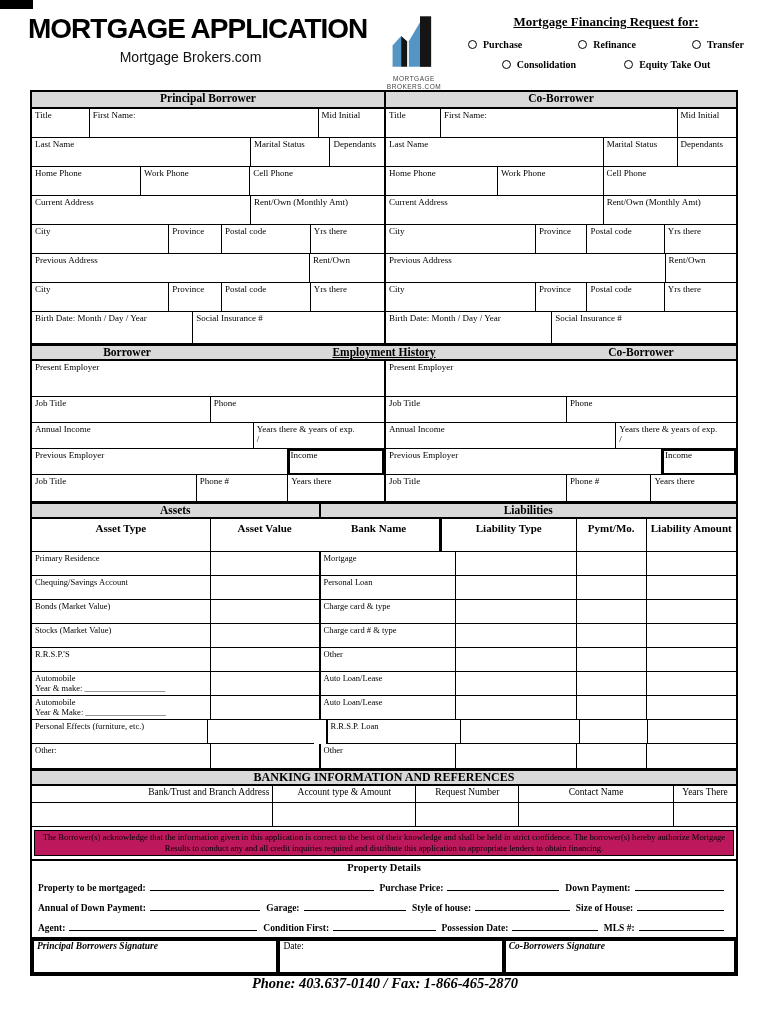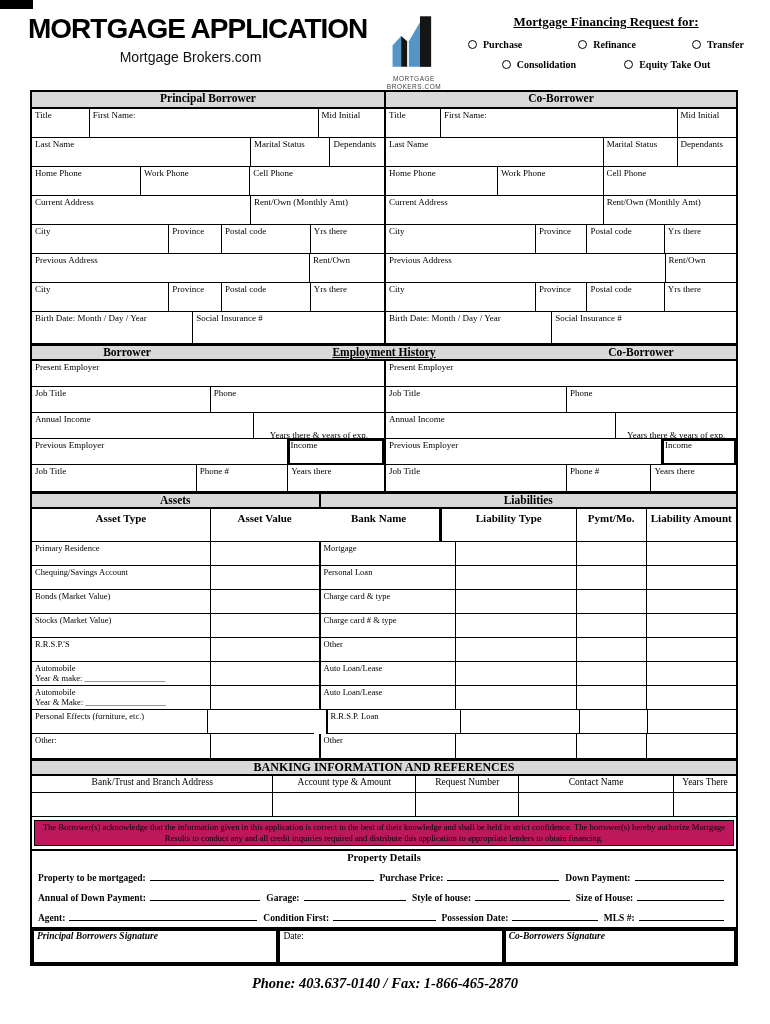--- a/index.html
+++ b/index.html
@@ -39,25 +39,25 @@
   .bar-liab{width:59.3%;text-align:center;border-left:2px solid #000;}
   .bar-full{width:100%;text-align:center;font-size:12px;}
 
   .frow{display:flex;width:100%;}
   .fcell{border-right:1px solid #000;border-bottom:1px solid #000;padding:1px 3px;
          font-size:9px;overflow:hidden;position:relative;}
   .fcell:last-child{border-right:none;}
   .fcell.no-r{border-right:none;}
   .fcell.div-l{border-left:2px solid #000;}
   .fcell.thick{outline:2px solid #000;outline-offset:-2px;}
-  .fcell.ctr{text-align:center;margin-top:16px;}
+  .fcell.ctr{}
   .fcell .t2{display:block;}
   .hdr .fcell{font-weight:bold;text-align:center;font-size:11px;padding-top:3px;line-height:1.2;}
   .hdr2 .fcell{text-align:center;font-size:9.5px;}
-  .hdr2 .fcell.left{text-align:center;}
+  .hdr2 .fcell.left{text-align:right;}
   .small .fcell{font-size:8.5px;}
 
   .ack{margin:3px 2px;border:1px solid #000;background:#be185d;text-align:center;
        font-size:8.6px;line-height:1.3;padding:1px 6px;}
 
   .property{border-top:2px solid #000;padding:1px 4px 4px;}
   .p-title{text-align:center;font-weight:bold;font-size:10.5px;}
   .pline{display:flex;align-items:flex-end;height:20px;padding:0 2px;}
   .pline .plbl{font-weight:bold;font-size:9.5px;white-space:nowrap;}
   .pline .fill{border-bottom:1px solid #000;height:1px;margin:0 6px 2px 4px;min-width:30px;}
@@ -194,21 +194,21 @@
       </div>
     </div>
 
   <div class="section-bar emp-bar">
     <span class="emp-left">Borrower</span>
     <span class="emp-center">Employment History</span>
     <span class="emp-right">Co-Borrower</span>
   </div>
 
   <div id="grid-employment">
-      <div class="frow" style="height: 26px;">
+      <div class="frow" style="height: 36px;">
         <div class="fcell no-r" style="width: 50%;"><span class="lbl">Present Employer</span></div>
         <div class="fcell div-l" style="width: 50%;"><span class="lbl">Present Employer</span></div>
       </div>
       <div class="frow" style="height: 26px;">
         <div class="fcell" style="width: 25.4%;"><span class="lbl">Job Title</span></div>
         <div class="fcell no-r" style="width: 24.6%;"><span class="lbl">Phone</span></div>
         <div class="fcell div-l" style="width: 26%;"><span class="lbl">Job Title</span></div>
         <div class="fcell" style="width: 24%;"><span class="lbl">Phone</span></div>
       </div>
       <div class="frow" style="height: 26px;">

